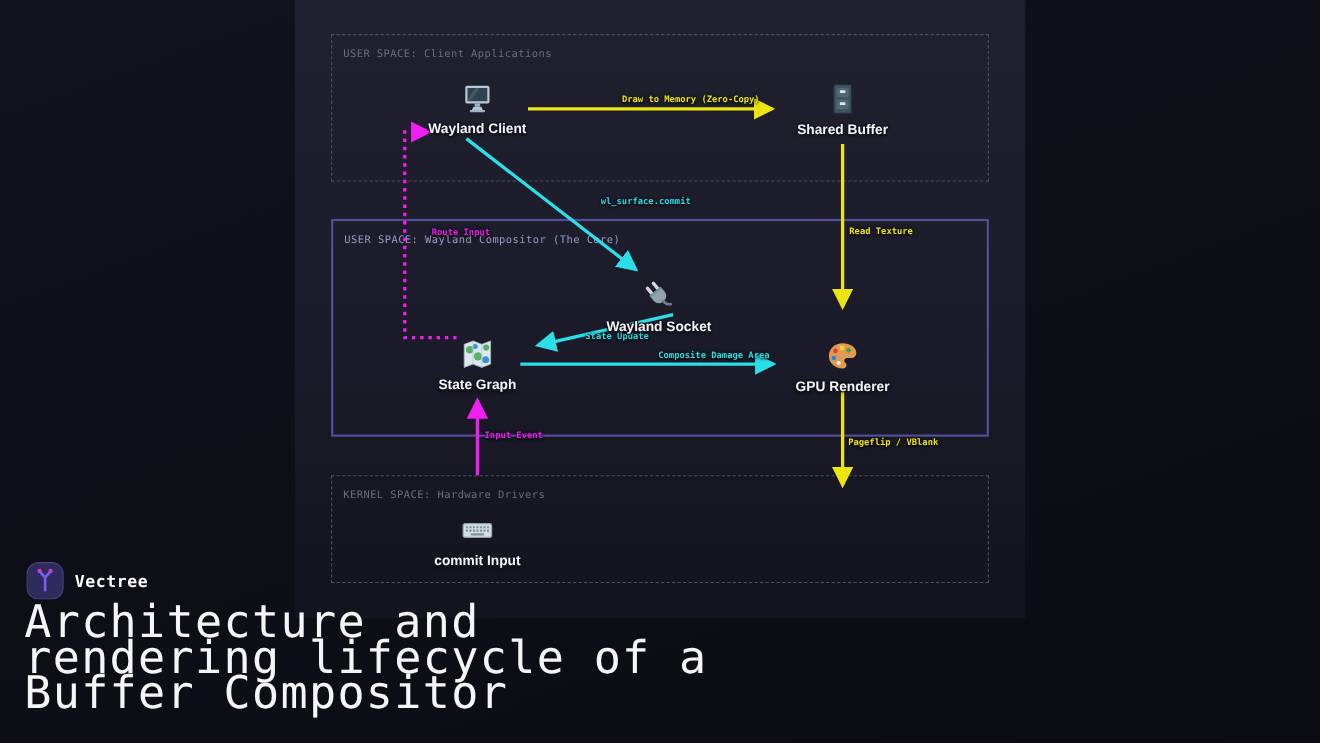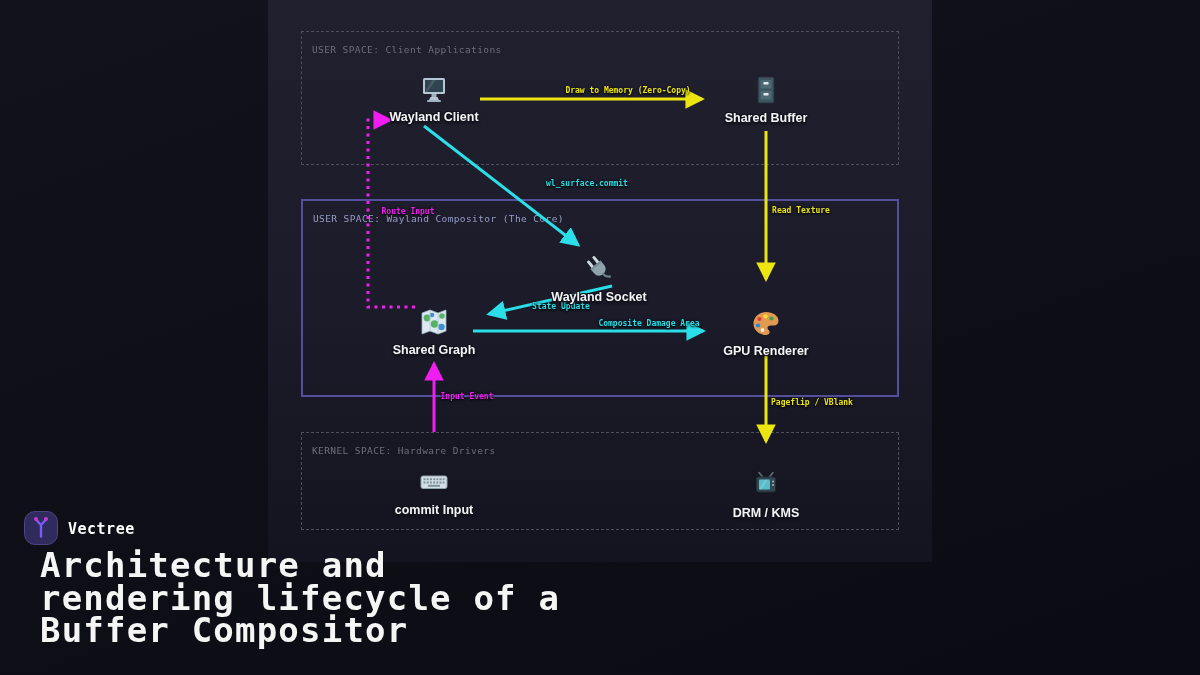--- a/index.html
+++ b/index.html
@@ -24,21 +24,21 @@
   .ec{stroke:#2adfe8;stroke-width:3;fill:none;}
   .em{stroke:#f11ef1;stroke-width:3;fill:none;}
   .dotted{stroke-dasharray:3 4.5;}
   .elbl{position:absolute;transform:translate(-50%,-50%);font-size:8px;font-weight:bold;
     white-space:nowrap;text-shadow:0 1px 2px rgba(0,0,0,.95),0 0 3px rgba(0,0,0,.6);}
   .c-yellow{color:#ece50f;}
   .c-cyan{color:#2adfe8;margin-left:26px;}
   .c-magenta{color:#f11ef1;}
   .brand{position:absolute;left:68px;top:520px;font-size:15px;font-weight:bold;color:#ffffff;letter-spacing:.5px;}
   .logo{position:absolute;left:24px;top:511px;width:34px;height:34px;}
-  .title{position:absolute;left:40px;top:549px;font-size:34px;font-weight:bold;line-height:32.5px;
+  .title{position:absolute;left:22px;top:549px;font-size:41px;font-weight:normal;line-height:32.5px;
     letter-spacing:1.2px;color:#f5f5f5;}
   .url{position:absolute;right:25px;top:624px;font-size:14px;color:#6f7380;letter-spacing:.3px;}
 </style>
 </head>
 <body>
 
 <div class="stage">
 
   <div class="panel">
 
@@ -71,21 +71,21 @@
     <path d="M415,307 H368 V120 H390" class="em dotted" marker-end="url(#mM)"></path>
     <line x1="612" y1="286" x2="489" y2="314" class="ec" marker-end="url(#mC)"></line>
     <line x1="473" y1="331" x2="703" y2="331" class="ec" marker-end="url(#mC)"></line>
     <line x1="434" y1="432" x2="434" y2="364" class="em" marker-end="url(#mM)"></line>
     <line x1="766" y1="352" x2="766" y2="441" class="ey" marker-end="url(#mY)"></line>
   </svg>
 
   <div class="elbl c-yellow" style="left:628px;top:90px;">Draw to Memory (Zero-Copy)</div>
   <div class="elbl c-cyan" style="left:561px;top:183px;">wl_surface.commit</div>
   <div class="elbl c-yellow" style="left:801px;top:210px;">Read Texture</div>
-  <div class="elbl c-magenta" style="left:396px;top:211px;padding-left:24px;">Route Input</div>
+  <div class="elbl c-magenta" style="left:407px;top:211px;padding-left:24px;">Route Input</div>
   <div class="elbl c-cyan" style="left:535px;top:306px;">State Update</div>
   <div class="elbl c-cyan" style="left:623px;top:323px;">Composite Damage Area</div>
   <div class="elbl c-magenta" style="left:467px;top:396px;">Input Event</div>
   <div class="elbl c-yellow" style="left:812px;top:402px;">Pageflip / VBlank</div>
 
   <div class="node" style="left:434px;top:73px;">
     <svg class="ic" viewBox="0 0 32 32">
       <rect x="5" y="5" width="22" height="16" rx="1.5" fill="#b6c6d4"></rect>
       <rect x="7" y="7" width="18" height="12" fill="#2f4450"></rect>
       <polygon points="7,19 14,7 18,7 9,19" fill="rgba(255,255,255,0.12)"></polygon>
@@ -130,21 +130,21 @@
       <path d="M4,7 L12,4 L20,7 L28,4 L28,25 L20,28 L12,25 L4,28 z" fill="#dce9f2" stroke="#9fb4c2" stroke-width="0.8"></path>
       <g clip-path="url(#mapClip)">
         <circle cx="9" cy="12" r="3.4" fill="#58b368"></circle>
         <circle cx="16.5" cy="18" r="3.8" fill="#58b368"></circle>
         <circle cx="24" cy="10" r="2.8" fill="#58b368"></circle>
         <circle cx="14" cy="9" r="2.3" fill="#3f8fd2"></circle>
         <circle cx="23.5" cy="21" r="3.2" fill="#3f8fd2"></circle>
         <path d="M12,4 V25 M20,7 V28" stroke="#b5c8d4" stroke-width="0.8"></path>
       </g>
     </svg>
-    <div class="nlabel">Shared Graph</div>
+    <div class="nlabel">State Graph</div>
   </div>
 
   <div class="node" style="left:766px;top:307px;">
     <svg class="ic" viewBox="0 0 32 32">
       <path d="M16,5 C9,5 3.5,10 3.5,16.5 C3.5,23 9,28 16,28 c2.2,0 3.6,-1.3 3.6,-3 c0,-1 -0.6,-1.6 -1.2,-2.2 c-0.5,-0.5 -0.9,-1 -0.9,-1.8 c0,-1.5 1.3,-2.5 3,-2.5 h3.2 c3,0 4.8,-2 4.8,-4.8 C28.5,9 23,5 16,5 z" fill="#e09a52"></path>
       <circle cx="9.5" cy="12" r="2.1" fill="#e53935"></circle>
       <circle cx="15.5" cy="9.3" r="2.1" fill="#fdd835"></circle>
       <circle cx="21.5" cy="11.5" r="2.1" fill="#43a047"></circle>
       <circle cx="8" cy="18.5" r="2.1" fill="#1e88e5"></circle>
       <circle cx="12.5" cy="23" r="1.9" fill="#f5f0e8"></circle>
@@ -155,31 +155,20 @@
   <div class="node" style="left:434px;top:466px;">
     <svg class="ic" viewBox="0 0 32 32">
       <rect x="3" y="10" width="26" height="12.5" rx="2" fill="#d3dde3" stroke="#8fa3ad" stroke-width="1"></rect>
       <line x1="5.5" y1="13.3" x2="26.5" y2="13.3" stroke="#7d939e" stroke-width="2" stroke-dasharray="2 1.2"></line>
       <line x1="5.5" y1="16.4" x2="26.5" y2="16.4" stroke="#7d939e" stroke-width="2" stroke-dasharray="2 1.2"></line>
       <line x1="10" y1="19.8" x2="22" y2="19.8" stroke="#7d939e" stroke-width="2"></line>
     </svg>
     <div class="nlabel">commit Input</div>
   </div>
 
-  <div class="node" style="left:766px;top:469px;">
-    <svg class="ic" viewBox="0 0 32 32">
-      <path d="M13,8.5 L9,3.5 M19,8.5 L23,3.5" stroke="#5b6e78" stroke-width="1.6" stroke-linecap="round"></path>
-      <rect x="6.5" y="8" width="19" height="15" rx="2" fill="#31464f" stroke="#1f2e35" stroke-width="1"></rect>
-      <rect x="9" y="10.5" width="11" height="10" rx="1" fill="#57bcc9"></rect>
-      <polygon points="9,20.5 15,10.5 18,10.5 11.5,20.5" fill="rgba(255,255,255,0.18)"></polygon>
-      <circle cx="23" cy="12.5" r="1.1" fill="#9fb2bc"></circle>
-      <circle cx="23" cy="16" r="1.1" fill="#9fb2bc"></circle>
-    </svg>
-    <div class="nlabel">DRM / KMS</div>
-  </div>
 
   <svg class="logo" viewBox="0 0 34 34">
     <rect x="0.5" y="0.5" width="33" height="33" rx="10.5" fill="#2f2b5c" stroke="#4a4580" stroke-width="1"></rect>
     <path d="M17,25.5 V14 M17,14 L12,8.5 M17,14 L22,8.5" stroke="#7c5cf0" stroke-width="2.4" fill="none" stroke-linecap="round"></path>
     <circle cx="12" cy="8" r="2" fill="#c43bd8"></circle>
     <circle cx="22" cy="8" r="2" fill="#c43bd8"></circle>
   </svg>
   <div class="brand">Vectree</div>
 
   <div class="title">

